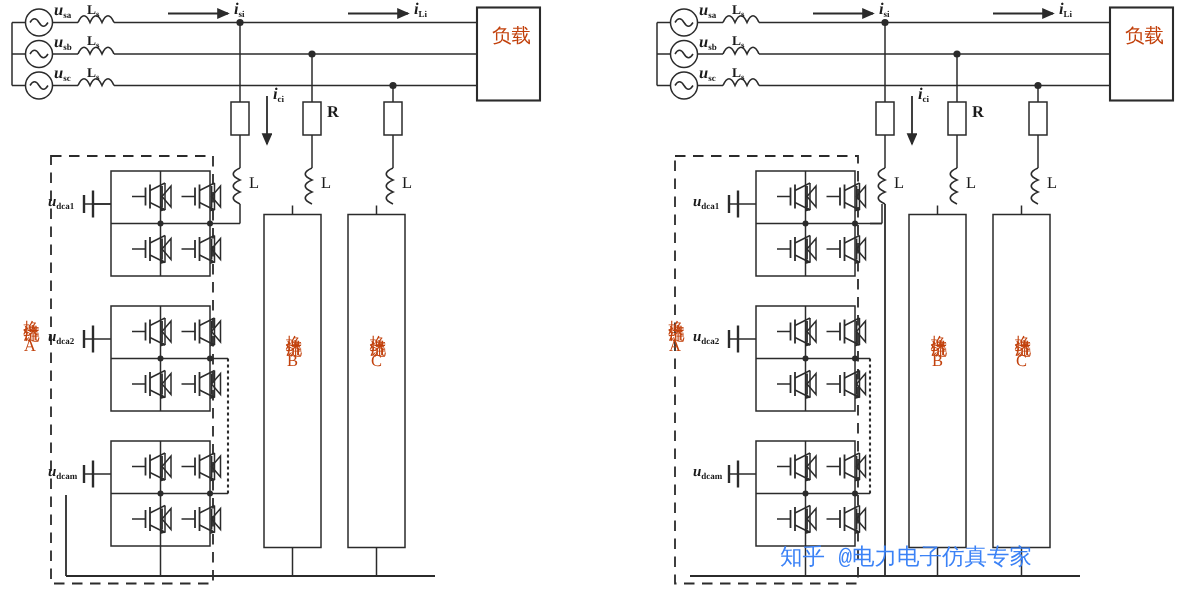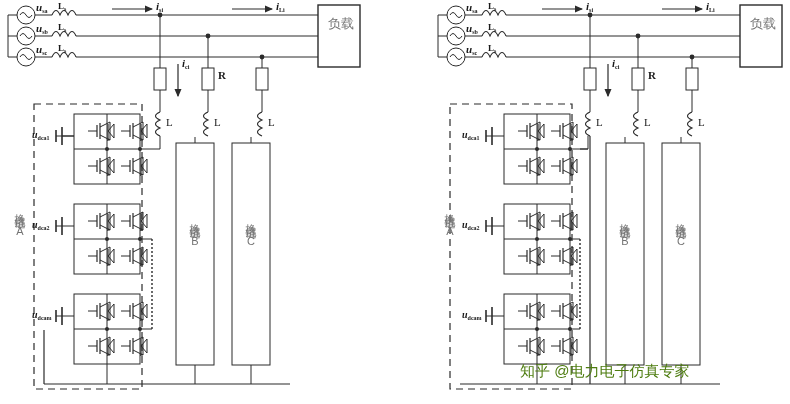--- a/index.html
+++ b/index.html
@@ -3,24 +3,24 @@
 <meta charset="utf-8">
 <style>
   html,body{margin:0;padding:0;background:#ffffff;}
   body{width:790px;height:404px;position:relative;overflow:hidden;
        font-family:"Liberation Serif",serif;}
   .stage{position:absolute;left:0;top:0;width:790px;height:404px;}
   svg.circuit{position:absolute;left:0;top:0;width:790px;height:404px;}
   .lbl{position:absolute;white-space:nowrap;color:#1a1a1a;line-height:1;}
   .italic{font-style:italic;font-weight:bold;}
   .sub{font-size:6px;font-style:normal;font-weight:bold;vertical-align:-2px;}
-  .cn{font-family:Liberation Sans, sans-serif;font-size:11px;color:#737373;}
+  .cn{font-family:Liberation Serif, serif;font-size:11px;color:#c2410c;}
   .vert{writing-mode:vertical-rl;text-orientation:upright;letter-spacing:2px;}
-  .wm{position:absolute;font-family:Liberation Sans, sans-serif;font-size:15px;
-      color:#4d7c0f;white-space:nowrap;}
+  .wm{position:absolute;font-family:Liberation Mono, monospace;font-size:15px;
+      color:#3b82f6;white-space:nowrap;}
 </style>
 </head>
 <body>
 
 <div class="stage">
 
 <svg class="circuit" viewBox="0 0 790 404">
   <defs>
     <marker id="ar" markerWidth="7" markerHeight="7" refX="6" refY="3" orient="auto">
       <path d="M0,0 L7,3 L0,6 Z" fill="#2b2b2b"></path>

